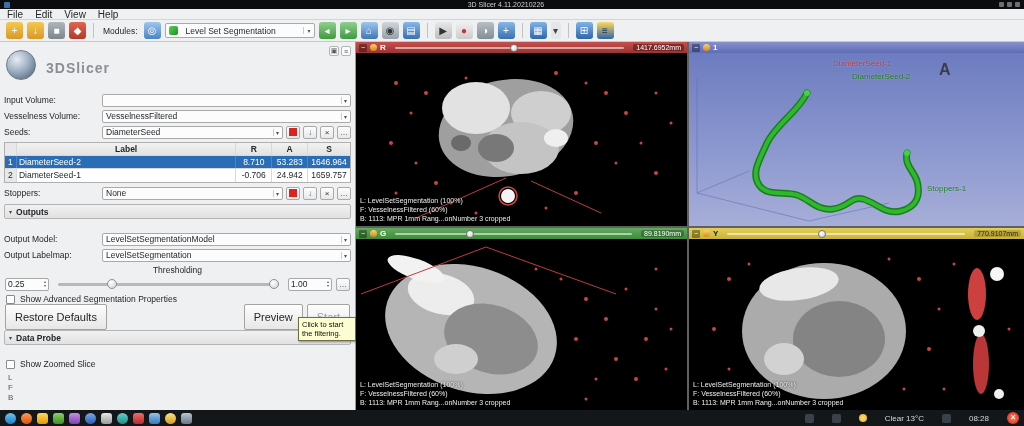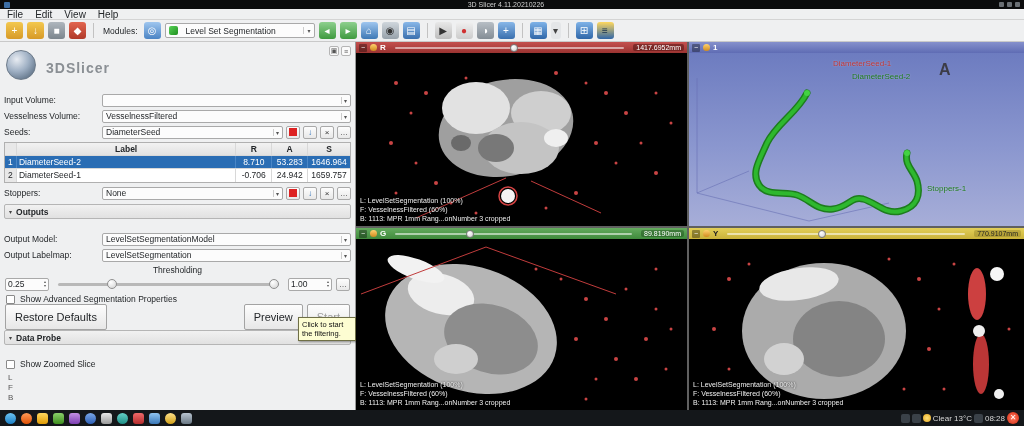--- a/index.html
+++ b/index.html
@@ -158,21 +158,21 @@
   .dock.d3{background:linear-gradient(#ffd75e,#e09c06);}
   .dock.d4{background:linear-gradient(#8ad06b,#3f8f1f);}
   .dock.d5{background:linear-gradient(#c490e4,#7d3fb2);}
   .dock.d6{background:linear-gradient(#7aa7e8,#2d5fb4); border-radius:50%;}
   .dock.d7{background:linear-gradient(#e8e8e8,#9a9a9a);}
   .dock.d8{background:linear-gradient(#64d0c8,#1f8f86); border-radius:50%;}
   .dock.d9{background:linear-gradient(#f06a6a,#b42d2d);}
   .dock.d10{background:linear-gradient(#90c4f0,#3a78b8);}
   .dock.d11{background:linear-gradient(#ffe08a,#d0a018); border-radius:50%;}
   .dock.d12{background:linear-gradient(#b8c4d0,#6a7884);}
-  .tray { margin-left:auto; display:flex; align-items:center; gap:2px; color:#d8d8d8; font-size:8px; }
+  .tray { margin-left:auto; display:flex; align-items:center; gap:18px; color:#d8d8d8; font-size:8px; }
   .tray .tico { width:9px; height:9px; background:#3a4148; border-radius:2px; }
   .tray .sun { width:8px; height:8px; border-radius:50%; background:radial-gradient(#ffe27a,#e8a81e); }
   .closebadge { width:12px; height:12px; border-radius:50%; background:radial-gradient(#ff7a5e,#d42a12);
     color:#fff; font-size:8px; display:flex; align-items:center; justify-content:center; line-height:12px; }
 </style>
 </head>
 <body>
 
 <div class="stage">
 

